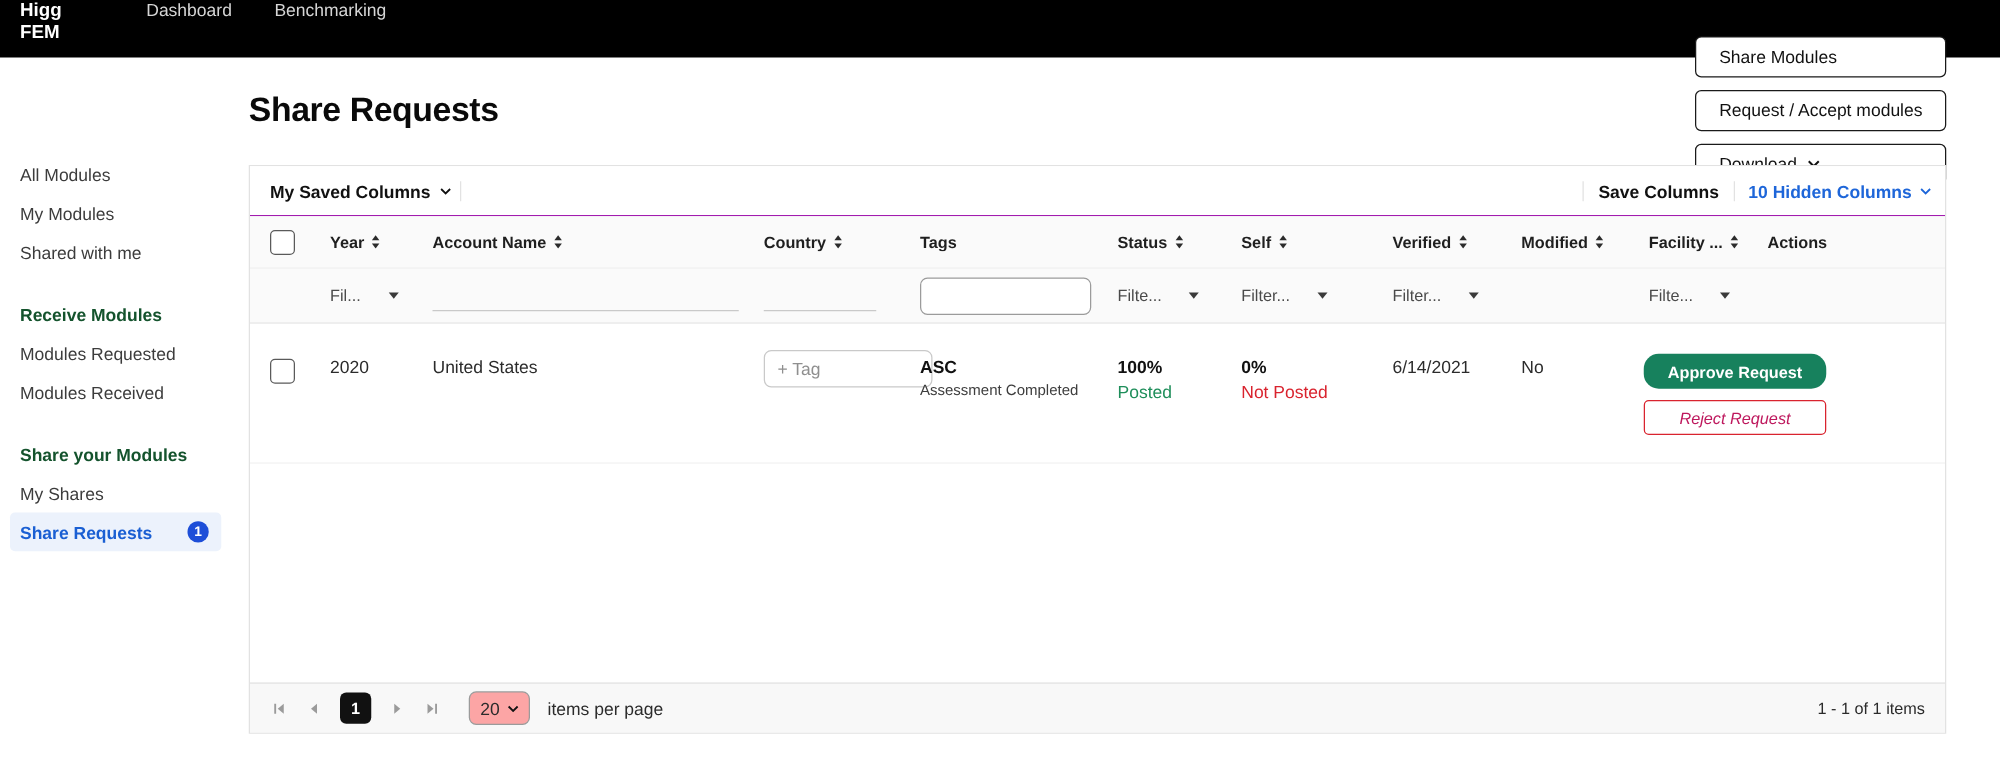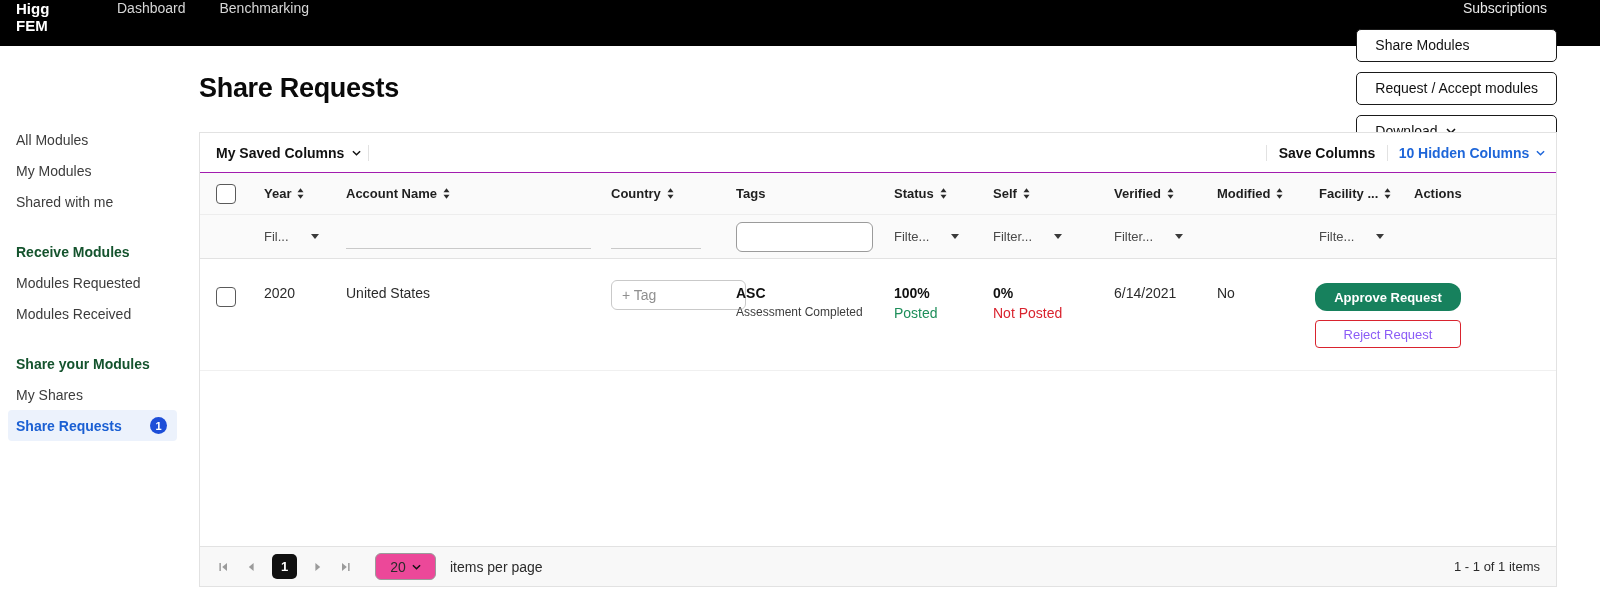--- a/index.html
+++ b/index.html
@@ -56,48 +56,45 @@
   .checkbox { width:20px; height:20px; border:1.5px solid #5a5a5a; border-radius:4px; background:#fff; cursor:pointer; margin-top:2px; }
   .head-row .checkbox { margin-top:0; }
   .stack b { font-size:14px; color:#111; }
   .sub { font-size:12px; color:#3d3d3d; line-height:1.35; margin-top:3px; }
   .state-green { color:#1e8e5a; margin-top:4px; font-size:14px; }
   .state-red { color:#d9232e; margin-top:4px; font-size:14px; }
   .row-tag-input { width:135px; height:30px; border:1px solid #c9c9c9; border-radius:6px; font-size:14px; padding:0 10px; font-family:inherit; outline:none; margin-top:-5px; }
   .row-tag-input::placeholder { color:#8f8f8f; }
   .actions-cell { padding-left:12px !important; padding-right:4px; padding-top:24px !important; display:flex; flex-direction:column; gap:9px; }
   .btn-approve { height:28px; width:146px; background:#17815d; color:#fff; border:none; border-radius:12px; font-size:13px; font-weight:bold; cursor:pointer; font-family:inherit; }
-  .btn-reject { height:28px; width:146px; background:#fff; color:#8b5cf6; border:1px solid #d9232e; border-radius:4px; font-size:13px; cursor:pointer; font-family:inherit; }
+  .btn-reject { height:28px; width:146px; background:#fff; color:#be185d; border:1px solid #d9232e; border-radius:4px; font-size:13px; cursor:pointer; font-family:inherit;font-style:italic; }
 
   .grid-spacer { flex:1; background:#fff; }
 
   
   .pager { height:40px; background:#f8f8f8; border-top:1px solid #e2e2e2; display:flex; align-items:center; padding:0 16px; gap:14px; flex-shrink:0; }
   .pg-ico { width:14px; height:14px; display:flex; align-items:center; justify-content:center; cursor:pointer; }
   .pg-current { width:25px; height:25px; background:#111; color:#fff; border-radius:5px; font-size:13px; font-weight:bold; display:flex; align-items:center; justify-content:center; cursor:pointer; }
-  .pg-size { width:61px; height:27px; border:1px solid #9b9b9b; border-radius:6px; background:#ec4899; display:flex; align-items:center; justify-content:center; gap:6px; font-size:14px; cursor:pointer; margin-left:8px; }
+  .pg-size { width:49px; height:27px; border:1px solid #9b9b9b; border-radius:6px; background:#fca5a5; display:flex; align-items:center; justify-content:center; gap:6px; font-size:14px; cursor:pointer; margin-left:8px; }
   .pg-label { font-size:14px; color:#2b2b2b; }
   .pg-range { margin-left:auto; font-size:13px; color:#2b2b2b; }
 </style>
 </head>
 <body>
 
 <div class="topbar">
   <div class="brand">Higg FEM</div>
   <div class="nav">
     <div class="nav-item">
         <span>Dashboard</span>
       </div>
     <div class="nav-item">
         <span>Benchmarking</span>
       </div>
   </div>
-  <div class="topbar-right">
-      <span>Subscriptions</span>
-    </div>
 </div>
 
 <div class="page">
 
   <div class="sidebar">
     <div class="side-item">All Modules</div>
     <div class="side-item">My Modules</div>
     <div class="side-item">Shared with me</div>
     <div class="side-header">Receive Modules</div>
     <div class="side-item">Modules Requested</div>

